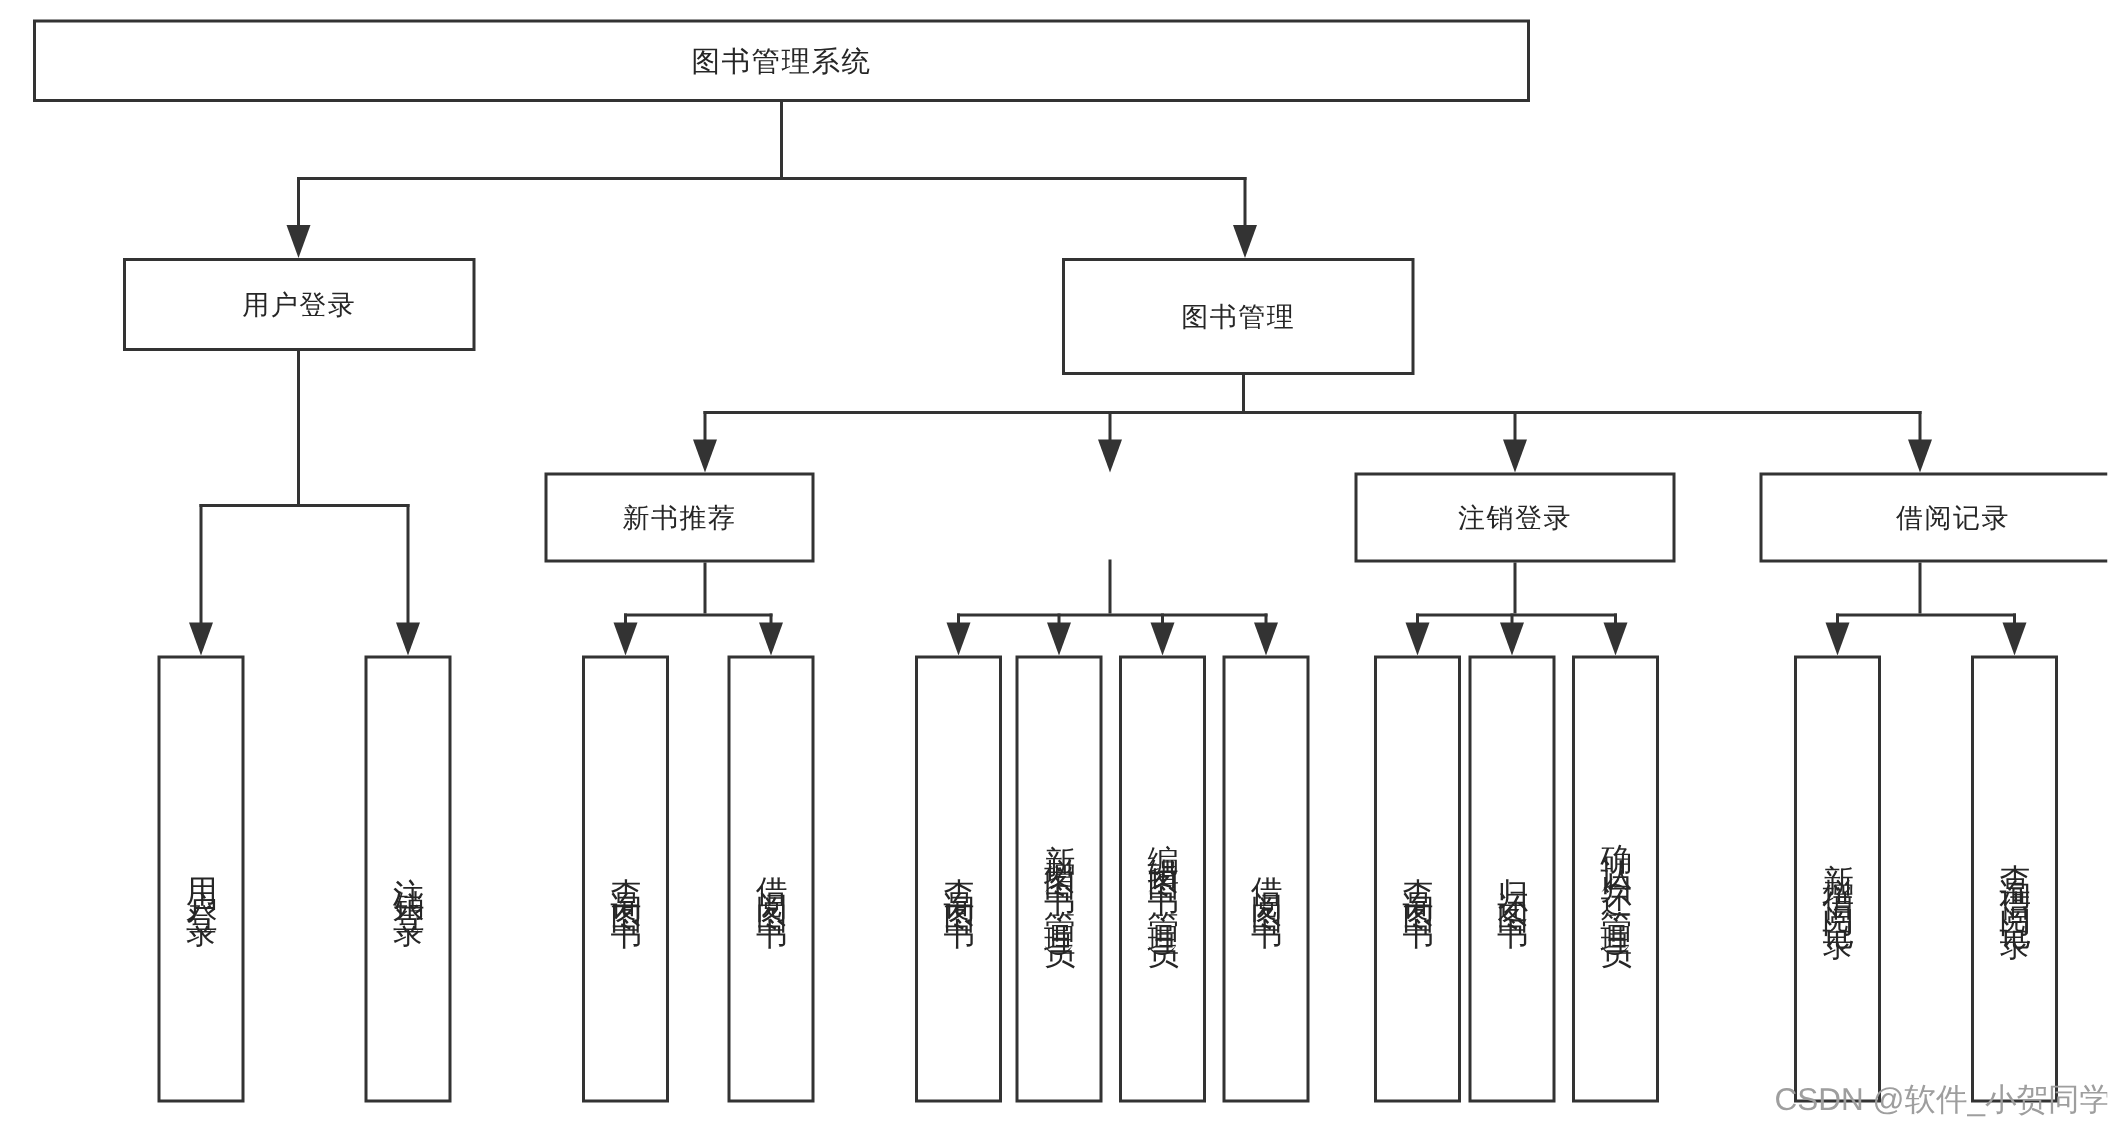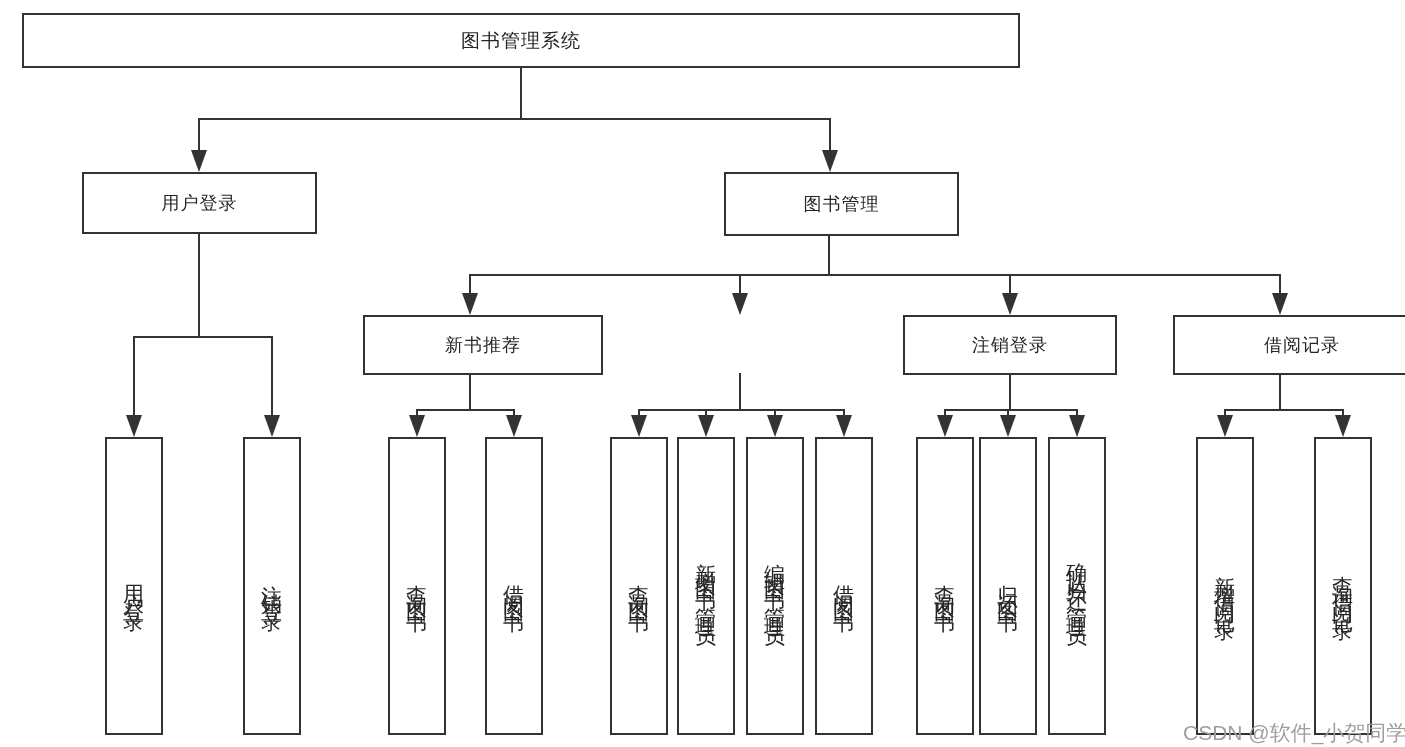--- a/index.html
+++ b/index.html
@@ -44,25 +44,25 @@
 
 <div id="canvas">
 
   <div class="box h root" style="left:22px;top:13px;width:998px;height:55px;">
     <span>图书管理系统</span>
   </div>
 
   <div class="box h" style="left:82px;top:172px;width:235px;height:62px;">
     <span>用户登录</span>
   </div>
-  <div class="box h" style="left:724px;top:172px;width:235px;height:64px;">
+  <div class="box h" style="left:708px;top:172px;width:235px;height:78px;">
     <span>图书管理</span>
   </div>
 
-  <div class="box h" style="left:363px;top:315px;width:240px;height:60px;">
+  <div class="box h" style="left:363px;top:315px;width:180px;height:60px;">
     <span>新书推荐</span>
   </div>
   <div class="box h" style="left:903px;top:315px;width:214px;height:60px;">
     <span>注销登录</span>
   </div>
   <div class="box h" style="left:1173px;top:315px;width:258px;height:60px;">
     <span>借阅记录</span>
   </div>
 
   <div class="box v" style="left:105px;top:437px;width:58px;height:298px;">

